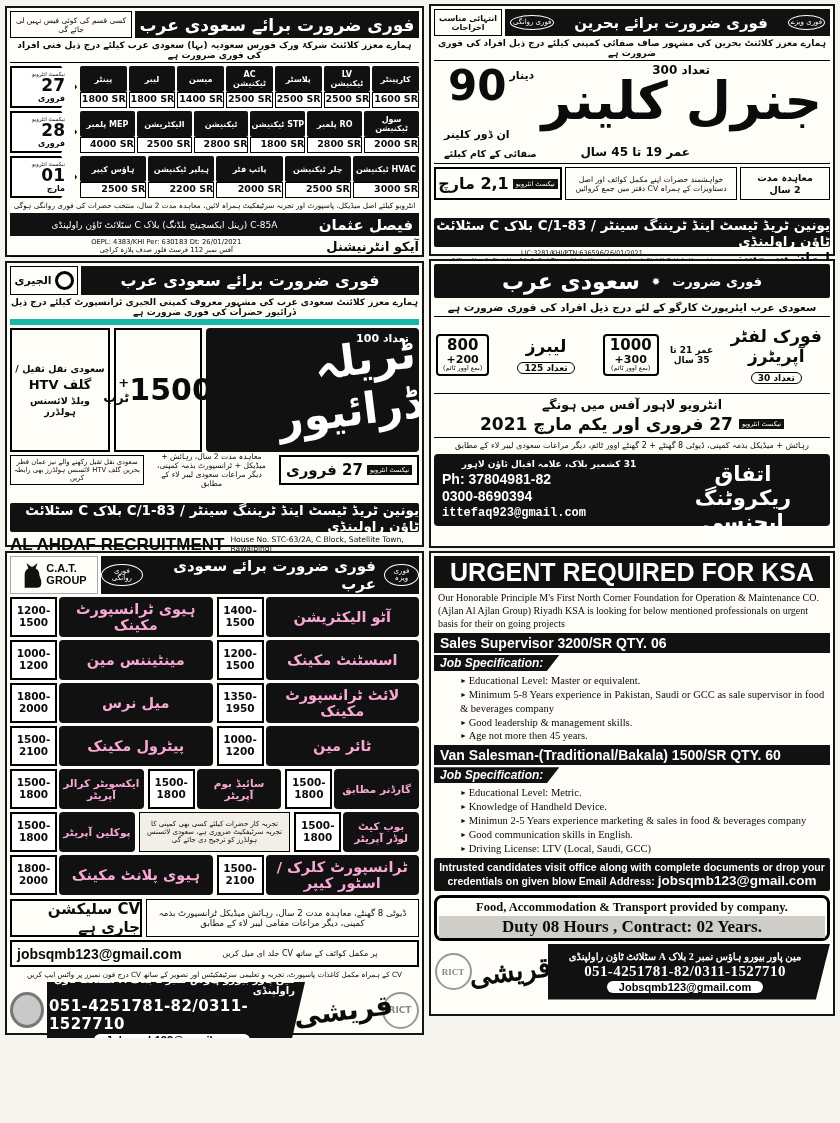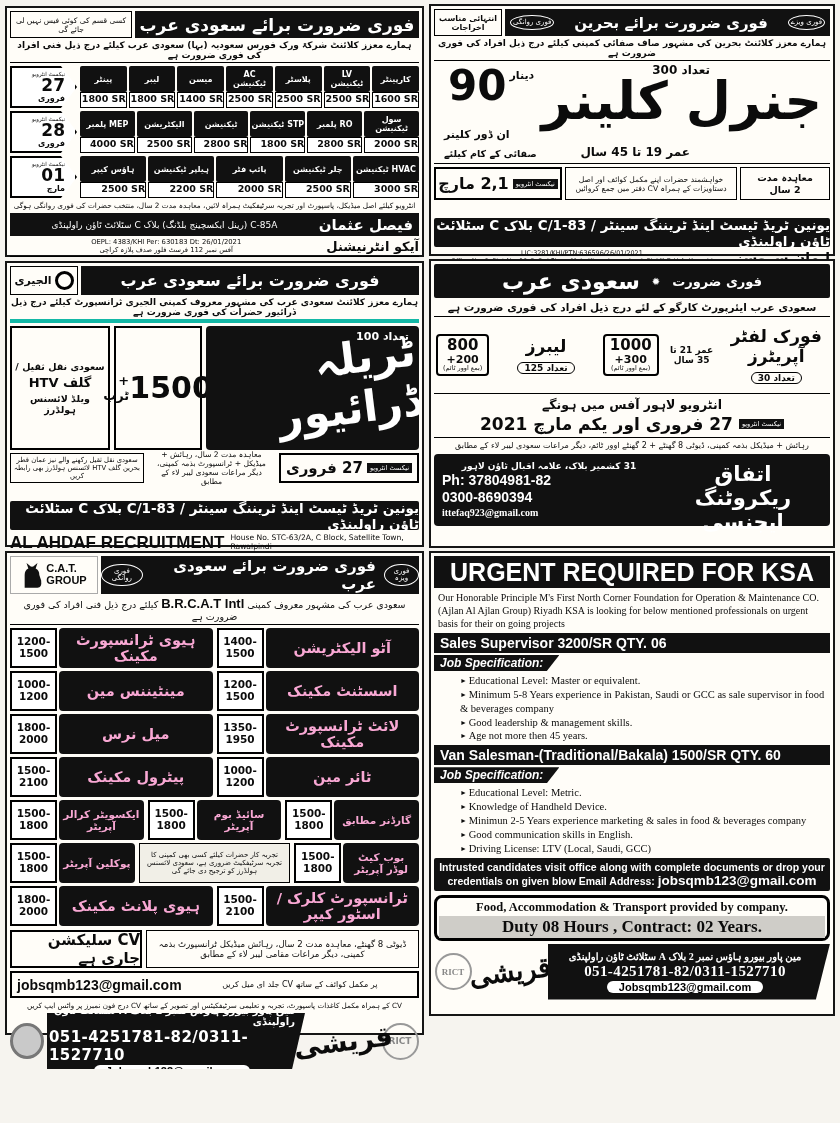--- a/index.html
+++ b/index.html
@@ -34,21 +34,21 @@
   .wf-agency{display:flex;direction:rtl;align-items:center;gap:4px;margin-top:2px;}
   .wf-agency-name{font-size:13px;font-weight:900;}
   .wf-agency-meta{flex:1;display:flex;flex-direction:column;direction:ltr;font-size:6.8px;text-align:center;line-height:1.2;}
   .wf-phones{font-size:18px;font-weight:900;text-align:center;letter-spacing:1px;border-top:1.5px solid #000;margin-top:2px;}
   
   #ad-trailer{left:5px;top:261px;width:419px;height:286px;}
   .tr-header{display:flex;gap:3px;height:29px;}
   .tr-logo{width:66px;border:1.5px solid #000;display:flex;align-items:center;justify-content:center;gap:3px;font-size:11px;font-weight:bold;direction:rtl;}
   .ring{width:13px;height:13px;border:3.5px solid #000;border-radius:50%;display:inline-block;}
   .tr-title{flex:1;font-size:16px;font-weight:bold;direction:rtl;}
-  .tr-sub{font-size:9px;font-weight:bold;text-align:center;direction:rtl;padding:2px 0;border-bottom:4px solid #14b8a6;}
+  .tr-sub{font-size:9px;font-weight:bold;text-align:center;direction:rtl;padding:2px 0;border-bottom:6px solid #14b8a6;}
   .tr-main{display:flex;gap:4px;height:124px;margin-top:3px;}
   .tr-req{width:92px;border:2px solid #000;direction:rtl;display:flex;flex-direction:column;justify-content:center;gap:3px;text-align:center;padding:2px;}
   .tr-req-line{font-size:9.5px;font-weight:bold;}
   .tr-req-line.big{font-size:13px;}
   .tr-salary{width:84px;border:2px solid #000;display:flex;flex-direction:row;align-items:center;justify-content:center;direction:rtl;}
   .tr-salary-num{font-size:30px;font-weight:900;line-height:1;}
   .tr-salary-suffix{font-size:13px;font-weight:bold;}
   .tr-black{flex:1;background:#111;color:#fff;position:relative;border-radius:4px;direction:rtl;overflow:hidden;}
   .tr-qty{position:absolute;top:4px;right:10px;font-size:11px;font-weight:bold;}
   .tr-big{position:absolute;inset:0;display:flex;align-items:center;justify-content:center;
@@ -149,21 +149,21 @@
   .cg-age{width:56px;font-size:9px;font-weight:900;direction:rtl;text-align:center;}
   .cg-loc{direction:rtl;text-align:center;font-size:12.5px;font-weight:900;margin-top:3px;}
   .cg-date-row{display:flex;direction:rtl;align-items:center;justify-content:center;gap:6px;margin-top:2px;}
   .cg-date{font-size:17px;font-weight:900;}
   .cg-note{direction:rtl;font-size:8px;text-align:center;margin-top:3px;border-top:1px solid #000;padding-top:3px;}
   .cg-footer{display:flex;direction:rtl;align-items:center;gap:8px;height:72px;margin-top:4px;padding:0 8px;border-radius:4px;}
   .cg-agency{width:158px;font-size:21px;font-weight:900;text-align:center;line-height:1.15;margin-top:16px;}
   .cg-contact{flex:1;display:flex;flex-direction:column;align-items:flex-start;direction:ltr;line-height:1.25;}
   .cg-addr{font-size:9px;direction:rtl;align-self:center;font-weight:bold;}
   .cg-ph{font-size:14px;font-weight:900;font-family:"Liberation Sans",sans-serif;}
-  .cg-em{font-size:10px;font-weight:900;font-family:Liberation Serif, serif;}
+  .cg-em{font-size:12px;font-weight:900;font-family:Liberation Mono, monospace;}
   
   #ad-ksa{left:429px;top:551px;width:406px;height:465px;font-family:"Liberation Serif",serif;}
   .ks-title{height:32px;line-height:32px;text-align:center;font-family:"Liberation Sans",sans-serif;font-size:25px;font-weight:900;}
   .ks-intro{font-size:10px;line-height:1.3;padding:3px 4px;}
   .ks-bar{font-family:"Liberation Sans",sans-serif;font-size:14px;font-weight:900;padding:2px 6px;}
   .ks-spec{display:inline-block;font-family:"Liberation Sans",sans-serif;font-size:12px;font-weight:900;font-style:italic;
            padding:1px 16px 1px 6px;clip-path:polygon(0 0,100% 0,90% 100%,0 100%);margin:2px 0;}
   .ks-ul{list-style:none;margin:1px 0 2px;padding:0 0 0 26px;font-size:10.5px;line-height:1.32;}
   .ks-ul li::before{content:"\25BA\00a0";font-size:7px;vertical-align:1px;}
   .ks-band{text-align:center;font-family:"Liberation Sans",sans-serif;font-size:10.5px;font-weight:bold;padding:3px 2px;margin-top:2px;border-radius:2px;}
@@ -354,25 +354,20 @@
           <span>C.A.T.</span><br>
           <span>GROUP</span>
         </span>
       </div>
       <div class="bc-band band">
         <span class="bc-band-side">فوری ویزہ</span>
         <span class="bc-band-title">فوری ضرورت برائے سعودی عرب</span>
         <span class="bc-band-side">فوری روانگی</span>
       </div>
     </div>
-    <div class="bc-sub">
-      <span>سعودی عرب کی مشہور معروف کمپنی</span>
-      <span class="bc-company">B.R.C.A.T Intl</span>
-      <span>کیلئے درج ذیل فنی افراد کی فوری ضرورت ہے</span>
-    </div>
 
     <div class="bc-row">
       <div class="bc-unit">
           <div class="bc-sal">1200-1500</div>
           <div class="bc-plate">ہیوی ٹرانسپورٹ مکینک</div>
         </div>
       <div class="bc-unit">
           <div class="bc-sal">1400-1500</div>
           <div class="bc-plate">آٹو الیکٹریشن</div>
         </div>

